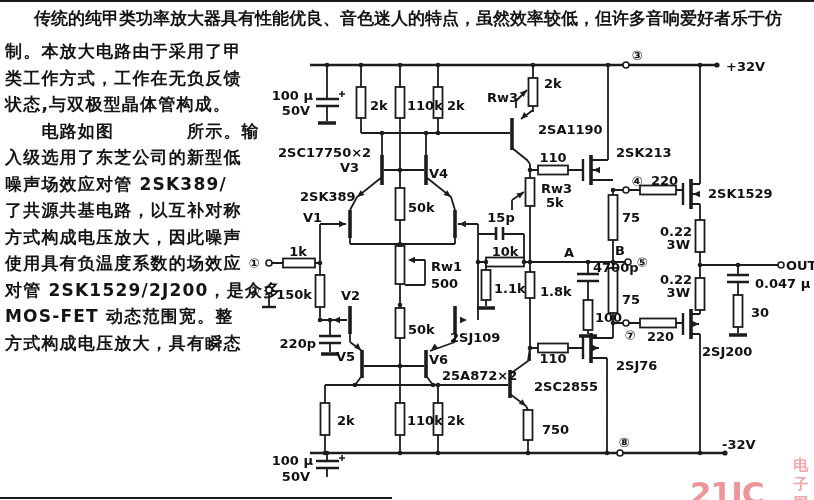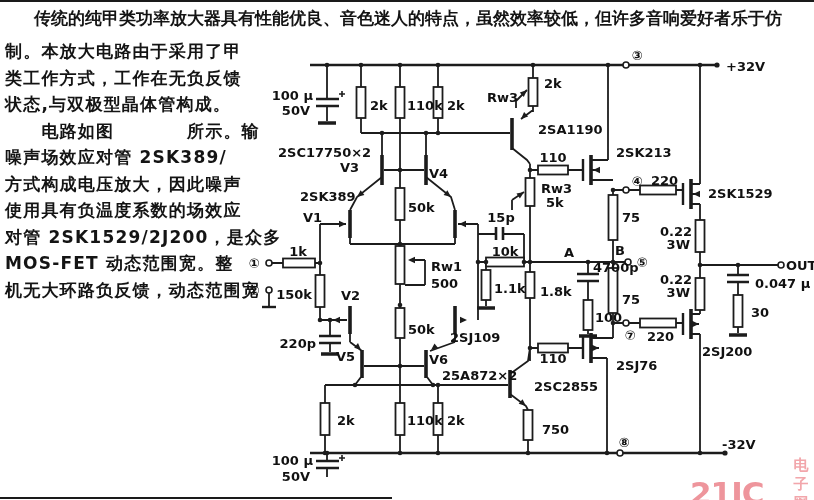--- a/index.html
+++ b/index.html
@@ -38,26 +38,28 @@
   <div class="topline"></div>
   <div class="botline"></div>
 
   <div class="line1">传统的纯甲类功率放大器具有性能优良、音色迷人的特点，虽然效率较低，但许多音响爱好者乐于仿</div>
 
   <div class="col">
     <div>制。本放大电路由于采用了甲</div>
     <div>类工作方式，工作在无负反馈</div>
     <div>状态,与双极型晶体管构成。</div>
     <div>　　电路如图　　　　所示。输</div>
+    <div>入级选用了东芝公司的新型低</div>
     <div>噪声场效应对管 2SK389/</div>
+    <div>了共源共基电路，以互补对称</div>
     <div>方式构成电压放大，因此噪声</div>
     <div>使用具有负温度系数的场效应</div>
     <div>对管 2SK1529/2J200，是众多</div>
     <div>MOS-FET 动态范围宽。整</div>
-    <div>机无大环路负反馈，动态范围宽</div>
+    <div>方式构成电压放大，具有瞬态</div>
   </div>
 
   <svg class="schem" width="814" height="500" viewBox="0 0 814 500">
 
     <g>
       <path class="rail" d="M310 65 H717 M310 453 H725"></path>
     </g>
 
     <g>
       <path class="wire" d="

